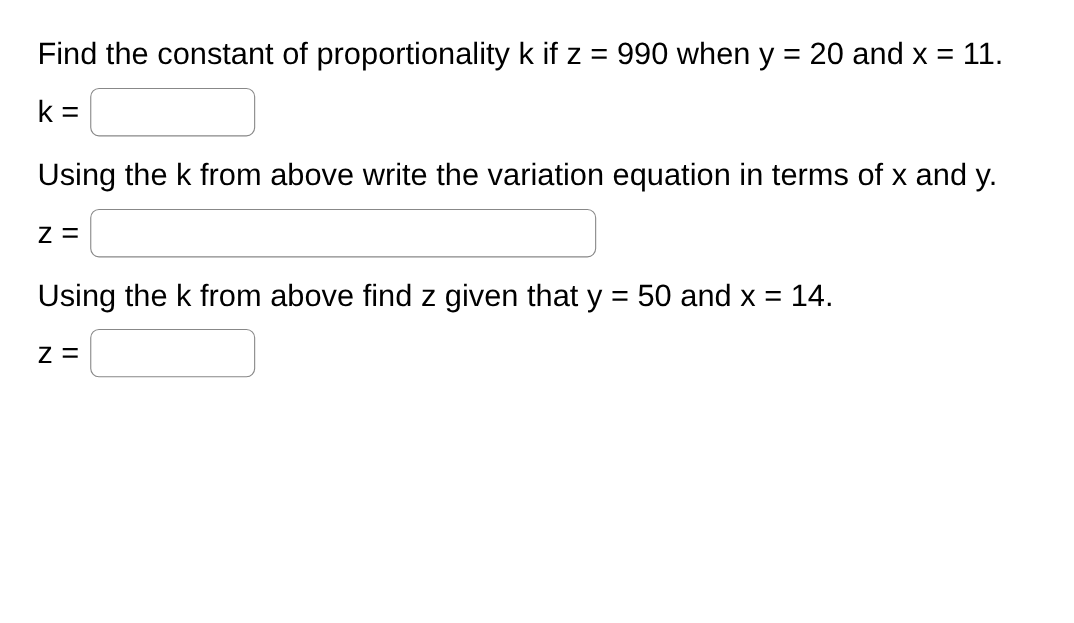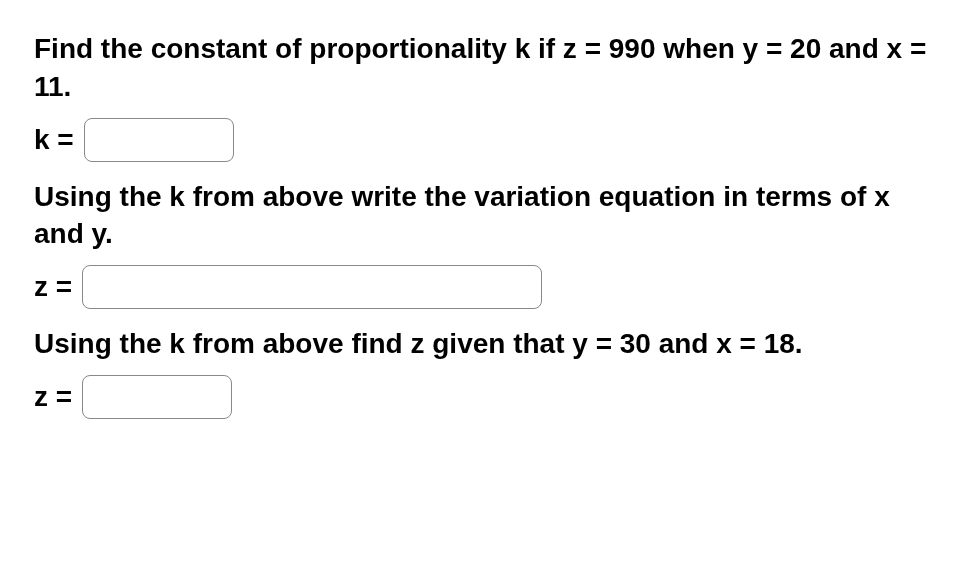--- a/index.html
+++ b/index.html
@@ -1,19 +1,18 @@
 <!DOCTYPE html>
 <html><head>
   <meta charset="utf-8">
   <style>
     * {
       box-sizing: border-box;
       margin: 0;
       padding: 0;
-      font-weight: bold;
     }
     body {
       font-family: Arial, Helvetica, sans-serif;
       font-size: 28px;
       color: #000;
       background: #fff;
       width: 976px;
       height: 566px;
       padding: 30px 34px;
       line-height: 1.35;
@@ -54,17 +53,17 @@
   <span class="input-label">k =</span>
   <input type="text" class="answer-input input-small" value="" style="">
 </div>
 
 <div class="question-text">Using the k from above write the variation equation in terms of x and y.</div>
 <div class="input-row">
   <span class="input-label">z =</span>
   <input type="text" class="answer-input input-large" value="" style="">
 </div>
 
-<div class="question-text">Using the k from above find z given that y = 30 and x = 18.</div>
+<div class="question-text">Using the k from above find z given that y = 50 and x = 14.</div>
 <div class="input-row">
   <span class="input-label">z =</span>
   <input type="text" class="answer-input input-small" value="" style="">
 </div>
 
 </body></html>

